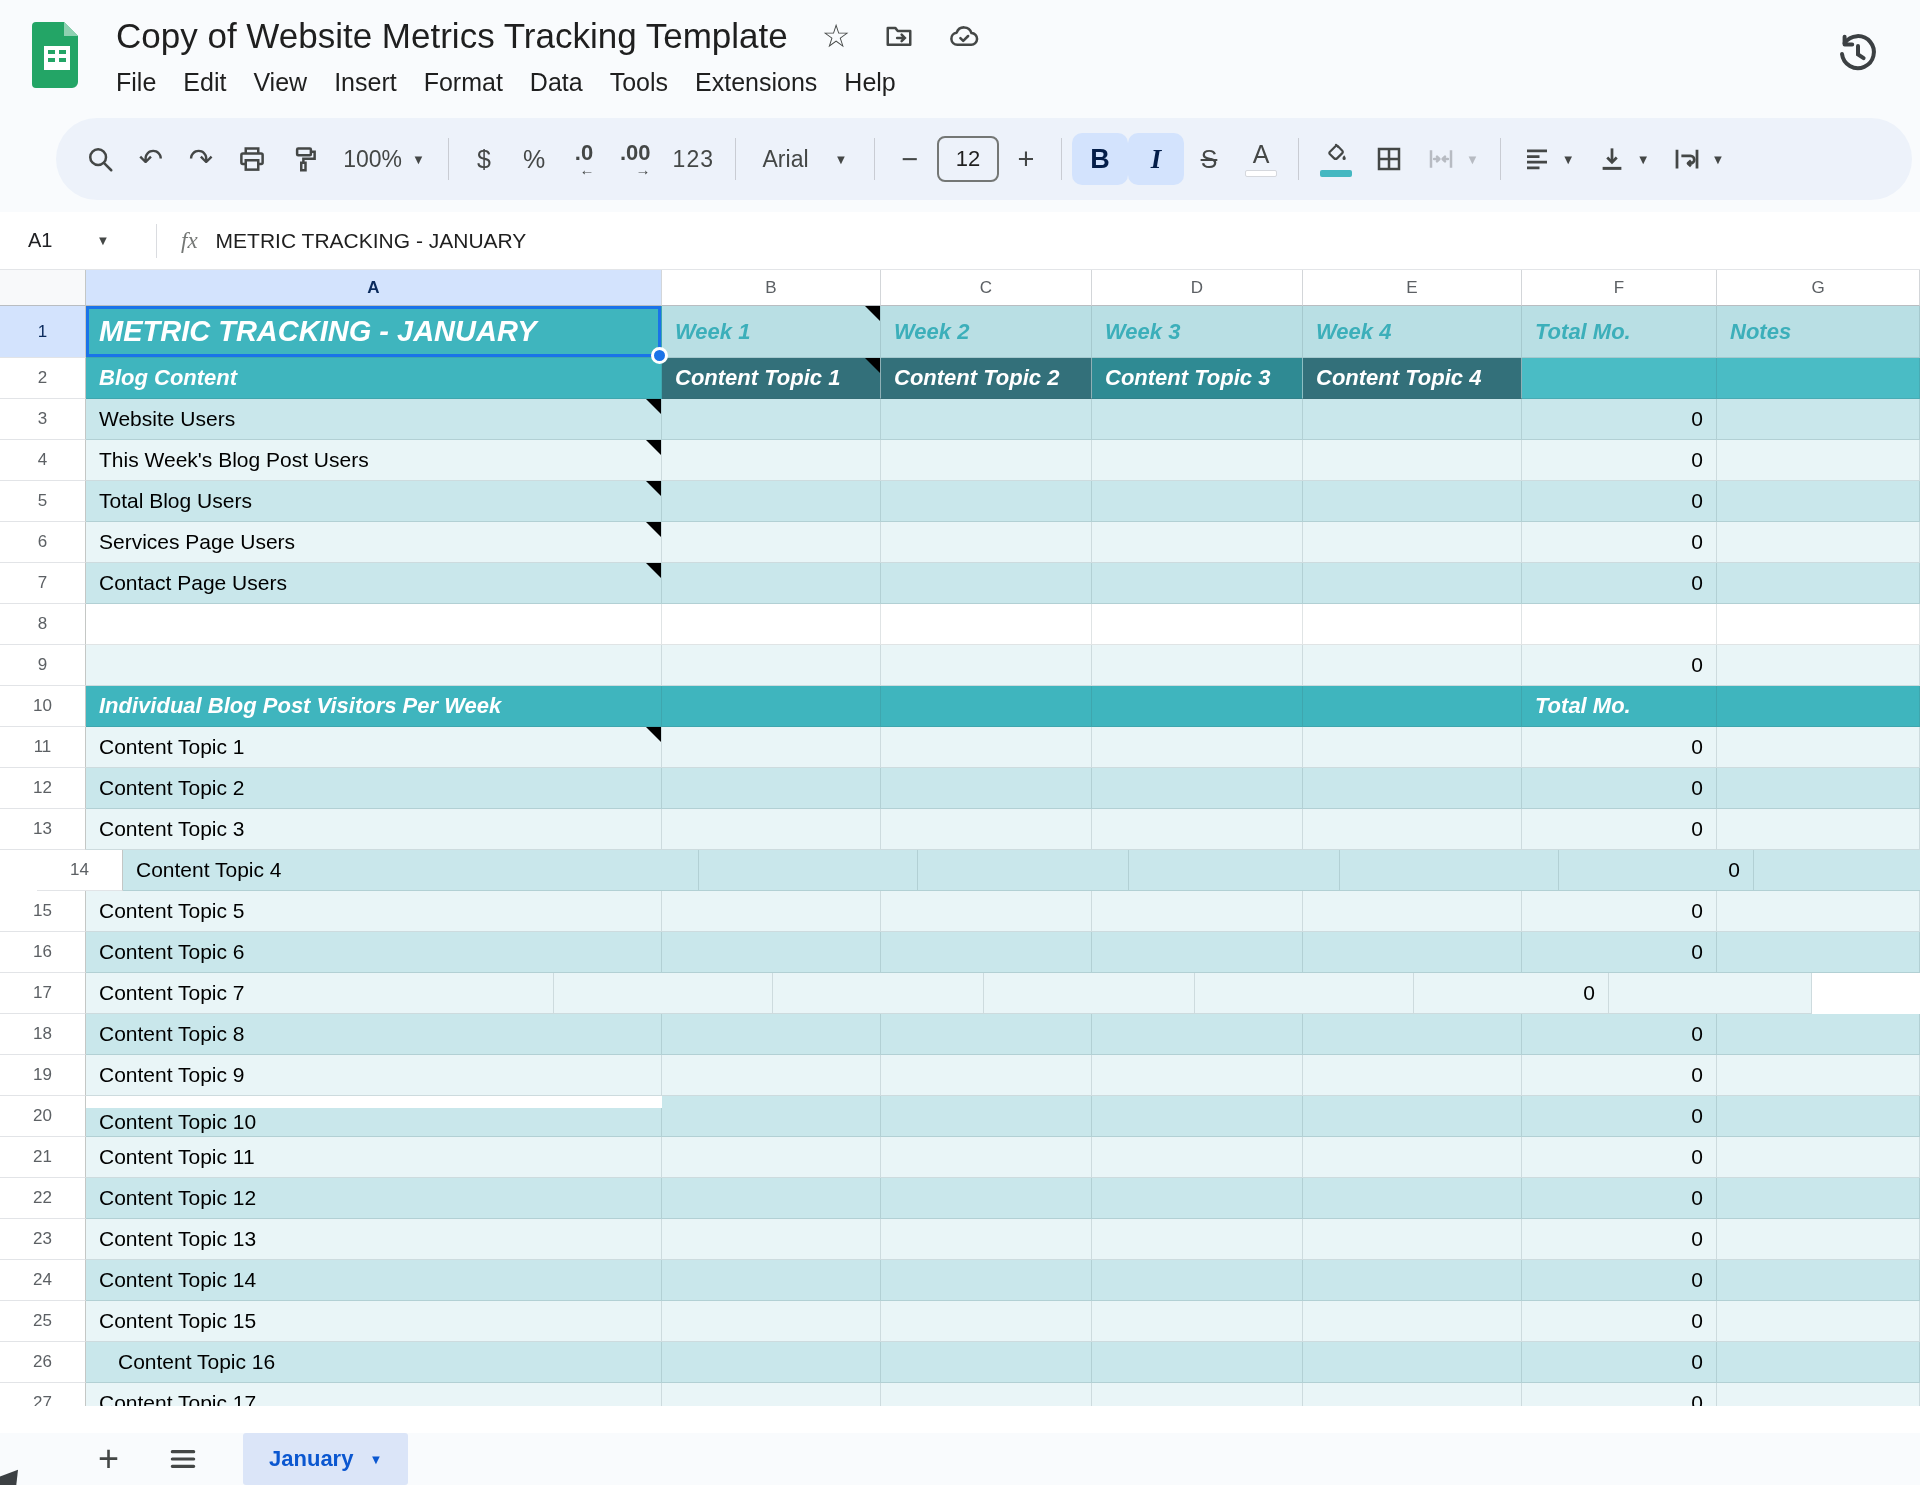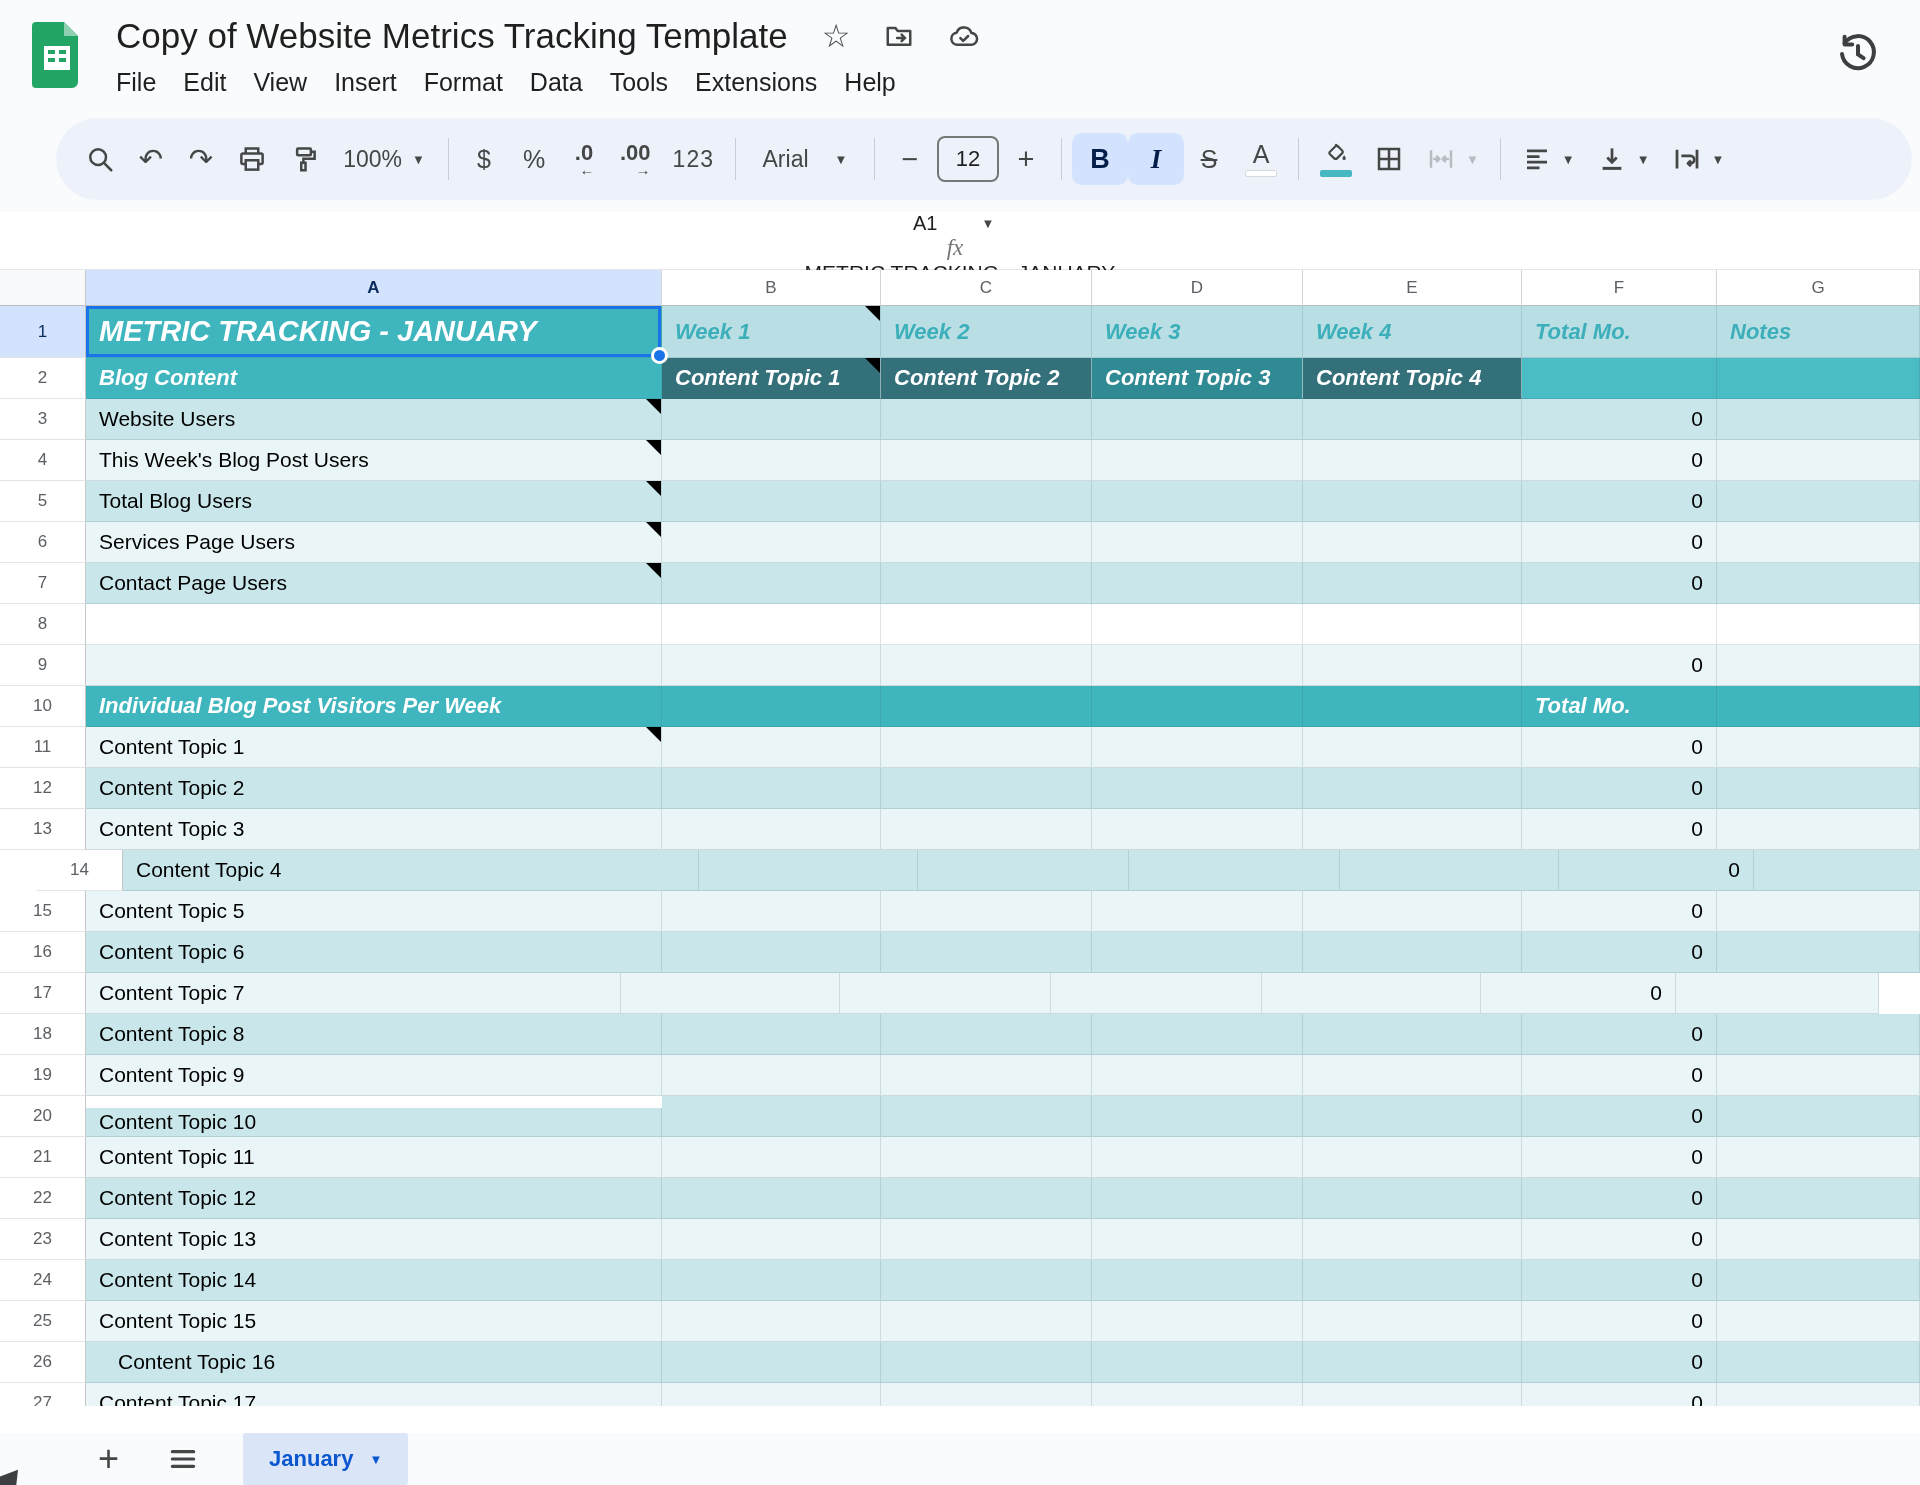--- a/index.html
+++ b/index.html
@@ -51,21 +51,21 @@
   .italg { font-size:27px; font-style:italic; font-family:"Liberation Serif", serif; font-weight:bold; width:56px; }
   .strikeg { font-size:25px; text-decoration:line-through; }
   .tc { display:flex; flex-direction:column; align-items:center; line-height:1; }
   .tcA { font-size:25px; }
   .swatchbar { width:32px; height:7px; border-radius:2px; margin-top:3px; }
   .swatchbar.white { background:#ffffff; border:1px solid #d5d8dd; }
   .swatchbar.teal { background:#45b8c1; }
   .disabled svg { opacity:1; }
   
   .fbar { position:absolute; top:212px; left:0; width:1920px; height:58px; background:#ffffff;
-          display:flex; align-items:center; border-bottom:1px solid #e3e5e8;flex-direction:column; }
+          display:flex; align-items:center; border-bottom:1px solid #e3e5e8; }
   .namebox { display:flex; align-items:center; width:150px; padding-left:28px; font-size:20px; color:#202124; }
   .namebox .caret { margin-left:44px; }
   .fdiv { width:1px; height:34px; background:#dadce0; margin:0 16px 0 6px; }
   .fx { font-family:"Liberation Serif", serif; font-style:italic; font-size:23px; color:#747775; margin:0 18px 0 8px; }
   .ftext { font-size:21px; color:#1f1f1f; }
   
   .grid { position:absolute; top:270px; left:0; width:1920px; height:1136px; overflow:hidden; background:#ffffff; }
   .colhdr { display:flex; height:36px; }
   .corner { width:86px; flex:none; background:#f8f9fa; border-right:1px solid #c4c7c5; border-bottom:1px solid #b9bdc1; }
   .clet { flex:none; display:flex; align-items:center; justify-content:center; font-size:17px; color:#5c6064;
@@ -448,21 +448,21 @@
       <div class="cell band" style="width: 576px;">Content Topic 6</div>
       <div class="cell band" style="width: 219px;"></div>
       <div class="cell band" style="width: 211px;"></div>
       <div class="cell band" style="width: 211px;"></div>
       <div class="cell band" style="width: 219px;"></div>
       <div class="cell band right" style="width: 195px;">0</div>
       <div class="cell band" style="width: 203px;"></div>
     </div>
     <div class="grow" style="height: 41px;">
       <div class="rhdr">17</div>
-      <div class="cell pale" style="width: 535px;">Content Topic 7</div>
+      <div class="cell pale" style="width: 468px;">Content Topic 7</div>
       <div class="cell pale" style="width: 219px;"></div>
       <div class="cell pale" style="width: 211px;"></div>
       <div class="cell pale" style="width: 211px;"></div>
       <div class="cell pale" style="width: 219px;"></div>
       <div class="cell pale right" style="width: 195px;">0</div>
       <div class="cell pale" style="width: 203px;"></div>
     </div>
     <div class="grow" style="height: 41px;">
       <div class="rhdr">18</div>
       <div class="cell band" style="width: 576px;">Content Topic 8</div>

